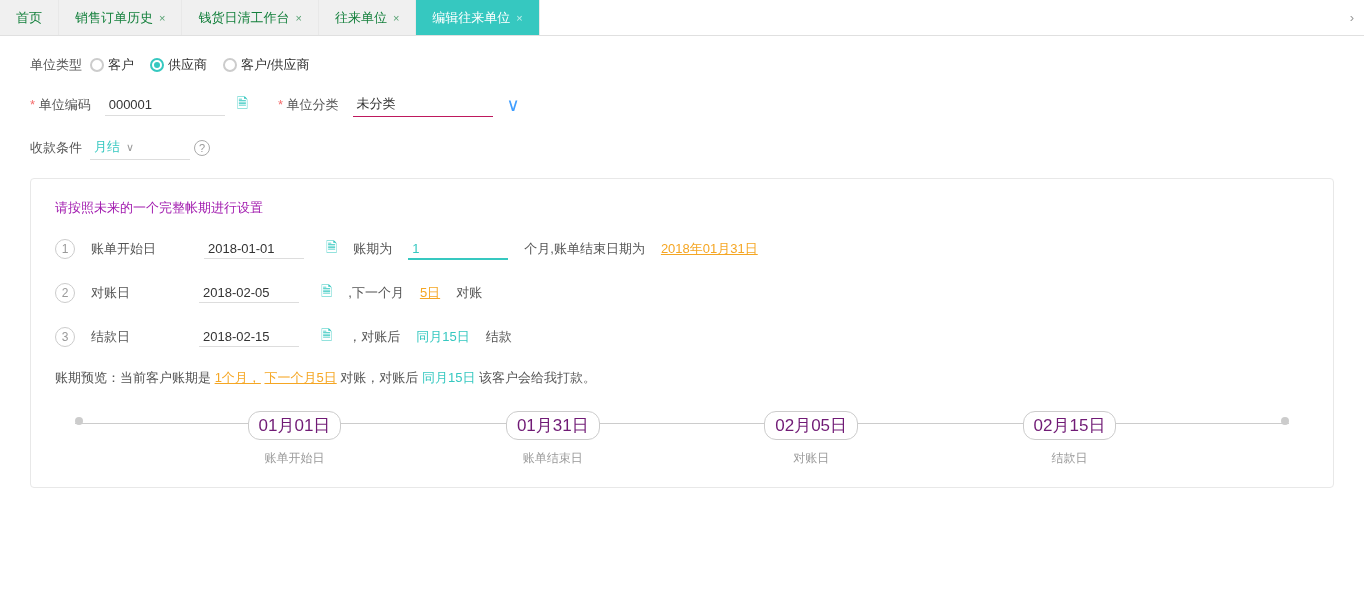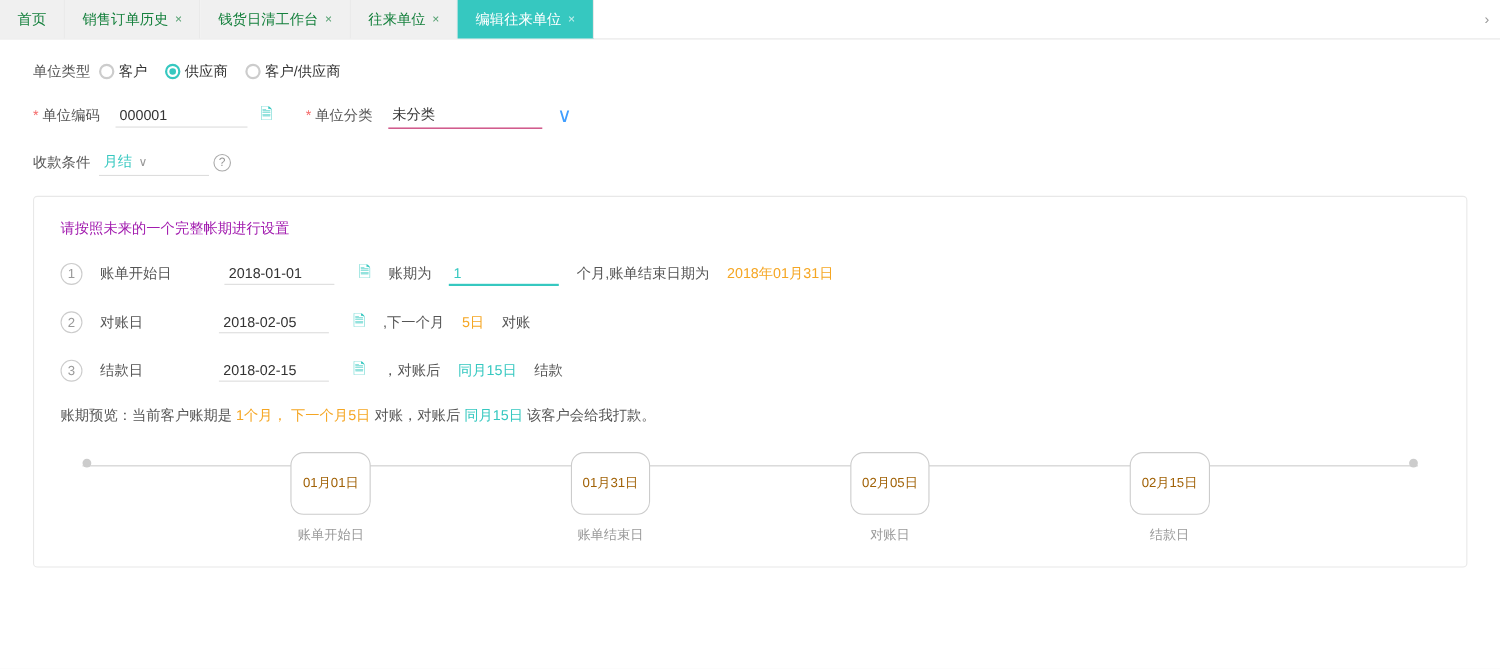--- a/index.html
+++ b/index.html
@@ -179,21 +179,21 @@
       color: #333;
       padding: 2px 4px;
       width: 100px;
       background: transparent;
       margin-left: 32px;
     }
     .period-suffix {
       font-size: 13px;
       color: #555;
     }
-    .orange-text { color: #f5a623; }
+    .orange-text { color: #f5a623; text-decoration: underline; }
     .teal-text { color: #36c8c0; text-align: center; }
     .month-input {
       border: none;
       border-bottom: 2px solid #36c8c0;
       outline: none;
       font-size: 13px;
       color: #36c8c0;
       padding: 2px 4px;
       width: 100px;
       background: transparent;
@@ -232,23 +232,23 @@
     }
     .timeline-point {
       display: flex;
       flex-direction: column;
       align-items: center;
       gap: 6px;
     }
     .timeline-date-badge {
       border: 1px solid #ccc;
       border-radius: 12px;
-      padding: 19px 10px;
-      font-size: 12px;
-      color: #a16207;
+      padding: 2px 10px;
+      font-size: 17px;
+      color: #701a75;
       background: #fff;
     }
     .timeline-date-label {
       font-size: 12px;
       color: #999;
       margin-top: 4px;
     }
 
     
     .help-icon {

